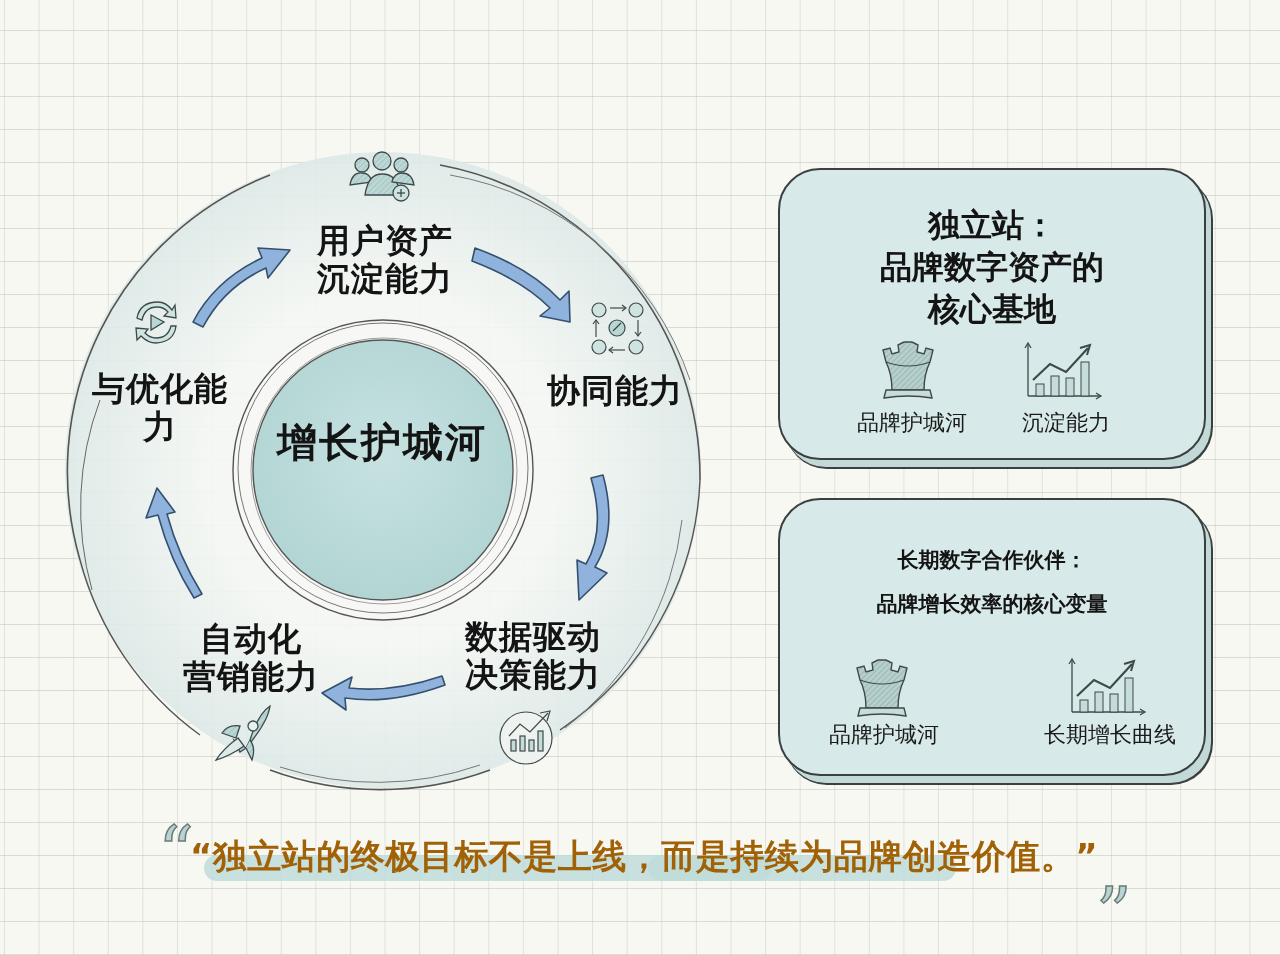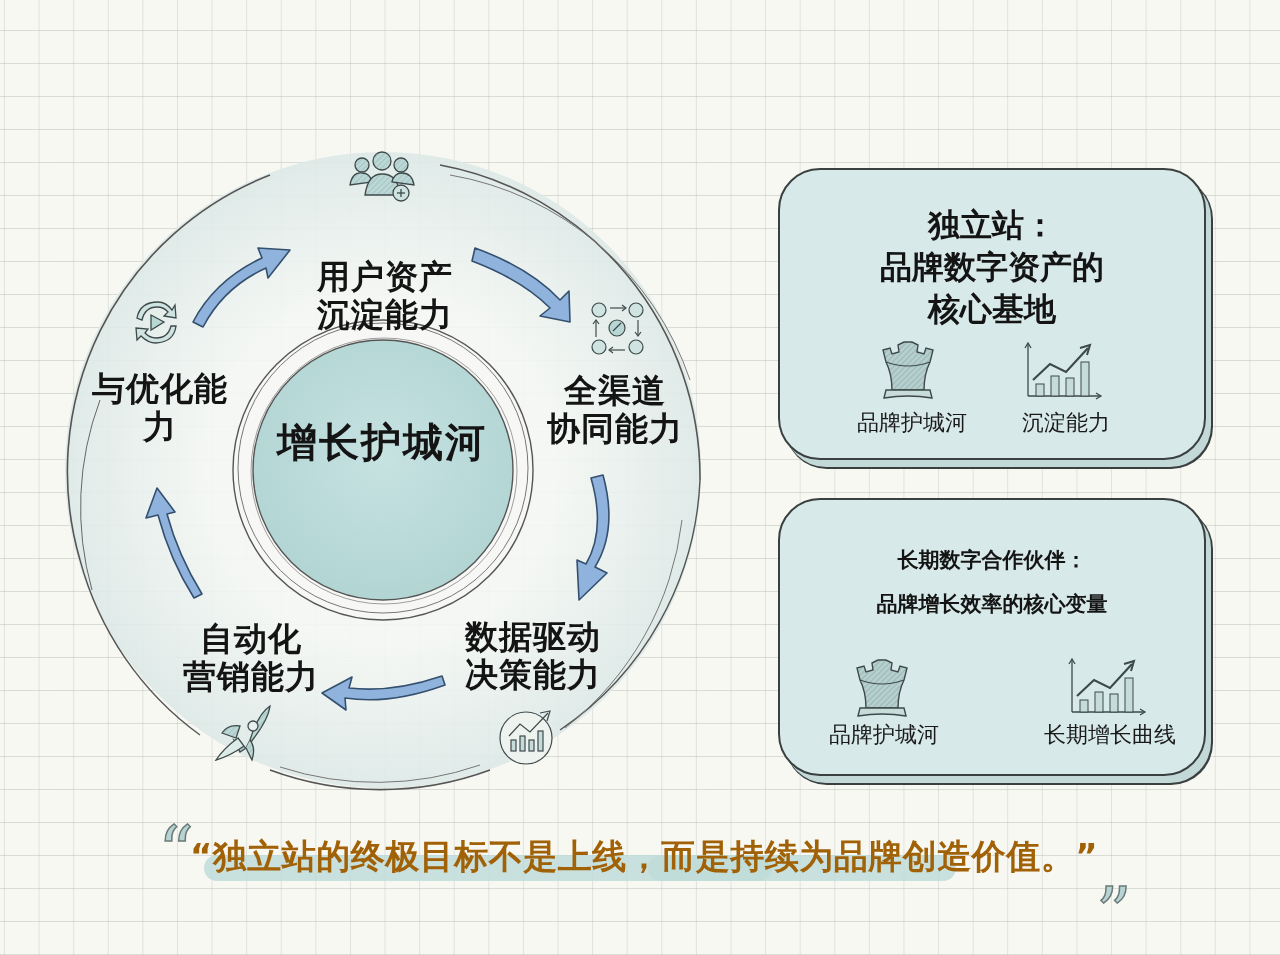--- a/index.html
+++ b/index.html
@@ -154,26 +154,25 @@
     <circle cx="253" cy="726" r="5" fill="#e6f0ee"></circle>
   </g>
 
   <g stroke="#3e4a4a" stroke-width="1.3" fill="#cfe3e1">
     <path d="M 137 318 Q 140 302 158 302 Q 166 302 172 310 L 175 305 L 176 318 L 164 316 L 168 312 Q 164 307 157 307 Q 145 307 142 320 Z"></path>
     <path d="M 176 326 Q 174 342 156 343 Q 148 343 141 336 L 137 340 L 136 328 L 148 329 L 145 333 Q 150 338 156 338 Q 168 338 171 326 Z"></path>
     <path d="M 151 315 L 164 322 L 151 330 Z" fill="#b8d6d4"></path>
   </g>
 </svg>
 
-<div class="label" style="left:300px; top:222px; width:170px;margin-top:36px;">
+<div class="label" style="left:300px; top:222px; width:170px;">
   <div>用户资产</div>
   <div>沉淀能力</div>
 </div>
 <div class="label" style="left:540px; top:372px; width:150px;">
-  <div>全渠道</div>
   <div>协同能力</div>
 </div>
 <div class="label" style="left:458px; top:618px; width:150px;">
   <div>数据驱动</div>
   <div>决策能力</div>
 </div>
 <div class="label" style="left:176px; top:620px; width:150px;">
   <div>自动化</div>
   <div>营销能力</div>
 </div>

